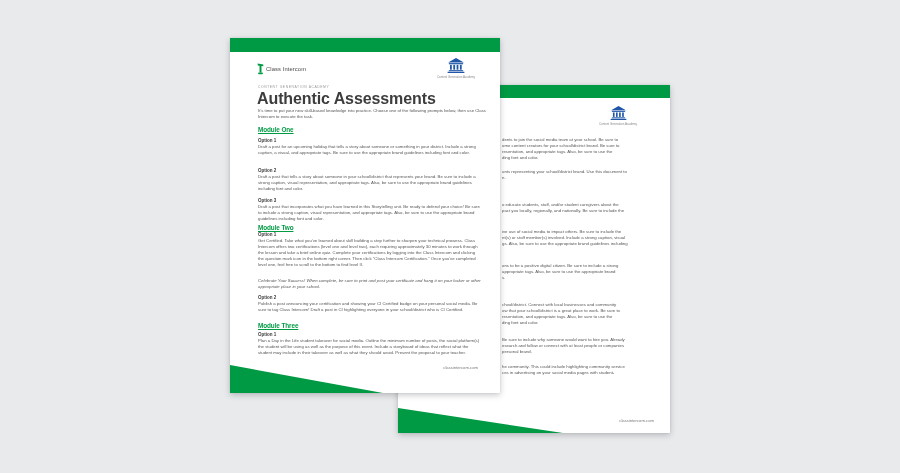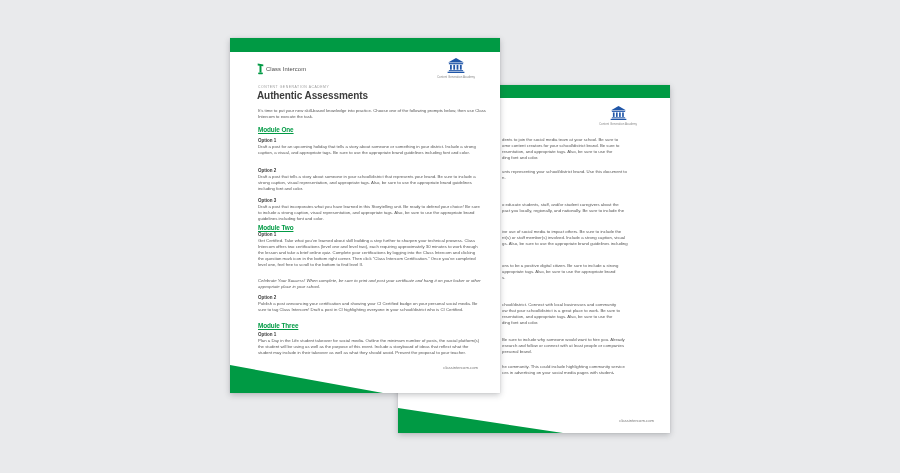--- a/index.html
+++ b/index.html
@@ -21,21 +21,21 @@
 
   
   .ci-logo{position:absolute;left:27px;top:25px;display:flex;align-items:center;gap:2px;}
   .ci-logo .txt{font-size:5.8px;color:#4a4a4a;font-weight:500;letter-spacing:.1px;}
   .academy{position:absolute;display:flex;flex-direction:column;align-items:center;width:56px;}
   #page1 .academy{right:16px;top:20px;}
   #page2 .academy{right:24px;top:21px;}
   .academy .cap{font-size:2.9px;color:#8a8a8a;margin-top:1.5px;white-space:nowrap;}
 
   .eyebrow{position:absolute;left:28px;top:47px;font-size:3.4px;letter-spacing:.55px;color:#9a9a9a;}
-  .doc-title{position:absolute;left:27px;top:52px;font-size:10px;font-weight:700;color:#3d3d3d;letter-spacing:-.1px;}
+  .doc-title{position:absolute;left:27px;top:52px;font-size:16px;font-weight:700;color:#3d3d3d;letter-spacing:-.1px;}
   .intro{position:absolute;left:28px;top:70px;width:228px;font-size:4.3px;line-height:6px;color:#555;}
 
   .module-h{position:absolute;left:28px;font-size:6.4px;font-weight:800;color:#009a44;text-decoration:underline;letter-spacing:-.1px;}
   .opt{position:absolute;left:28px;width:224px;}
   .opt-label{font-size:4.5px;font-weight:700;color:#3b3b3b;line-height:5.5px;}
   .opt-text{font-size:4.3px;color:#555;line-height:6px;}
   .note{position:absolute;left:28px;width:224px;font-size:4.3px;color:#555;line-height:6px;font-style:italic;}
 
   .url{position:absolute;font-size:4.2px;color:#777;}
   #page1 .url{right:22px;top:327px;}

